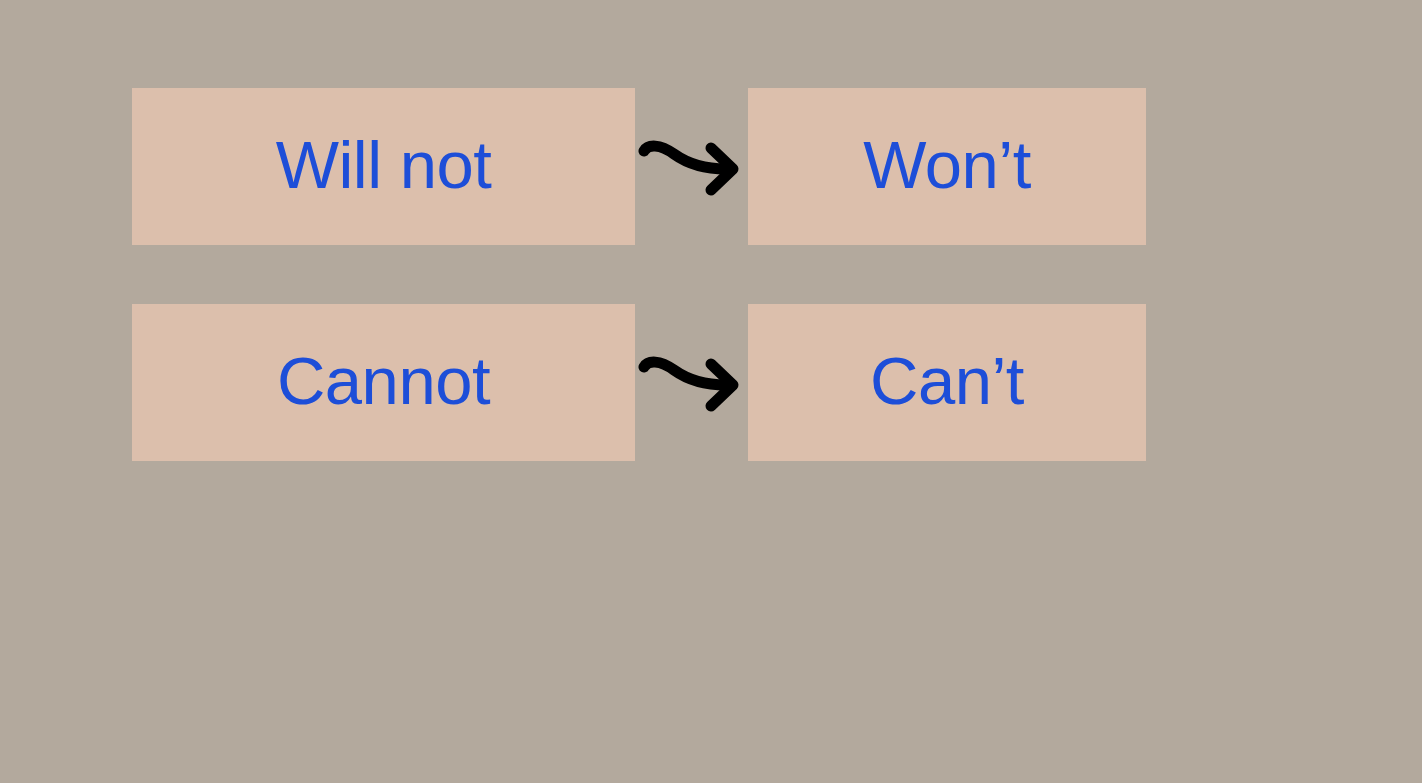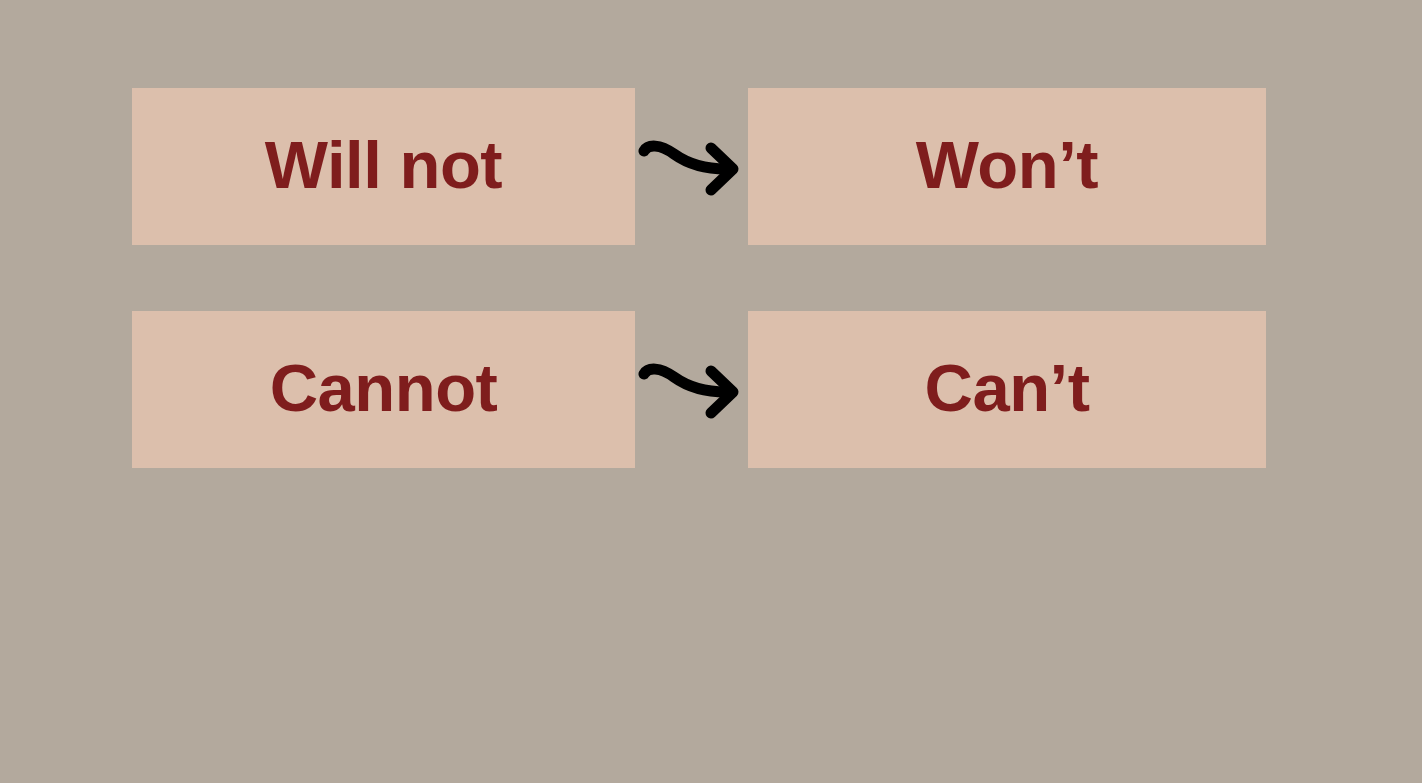--- a/index.html
+++ b/index.html
@@ -38,29 +38,29 @@
     box-sizing: border-box;
   }
 
   .cell.source {
     left: 132px;
     width: 503px;
   }
 
   .cell.target {
     left: 748px;
-    width: 518px;
+    width: 398px;
     text-align: center;
   }
 
   .cell-label {
     font-size: 67px;
     line-height: 1;
-    color: #7f1d1d;
-    font-weight: 700;
+    color: #1d4ed8;
+    font-weight: 400;
     letter-spacing: -0.5px;
     white-space: nowrap;
     padding-bottom: 4px;
   }
 
   .arrow {
     position: absolute;
     left: 638px;
     top: 42px;
     width: 104px;
@@ -86,21 +86,21 @@
       <svg viewBox="0 0 104 72" xmlns="http://www.w3.org/2000/svg" aria-hidden="true">
         <path d="M6 21 C 10 14, 22 14, 36 24 C 50 34, 66 39, 88 39" fill="none" stroke="#000000" stroke-width="11" stroke-linecap="round" stroke-linejoin="round"></path>
         <path d="M73 18 L 95 39 L 73 60" fill="none" stroke="#000000" stroke-width="11" stroke-linecap="round" stroke-linejoin="round"></path>
       </svg>
     </div>
     <div class="cell target">
       <span class="cell-label">Won’t</span>
     </div>
   </div>
 
-  <div class="row" style="top:311px;">
+  <div class="row" style="top:304px;">
     <div class="cell source">
       <span class="cell-label">Cannot</span>
     </div>
     <div class="arrow">
       <svg viewBox="0 0 104 72" xmlns="http://www.w3.org/2000/svg" aria-hidden="true">
         <path d="M6 21 C 10 14, 22 14, 36 24 C 50 34, 66 39, 88 39" fill="none" stroke="#000000" stroke-width="11" stroke-linecap="round" stroke-linejoin="round"></path>
         <path d="M73 18 L 95 39 L 73 60" fill="none" stroke="#000000" stroke-width="11" stroke-linecap="round" stroke-linejoin="round"></path>
       </svg>
     </div>
     <div class="cell target">

